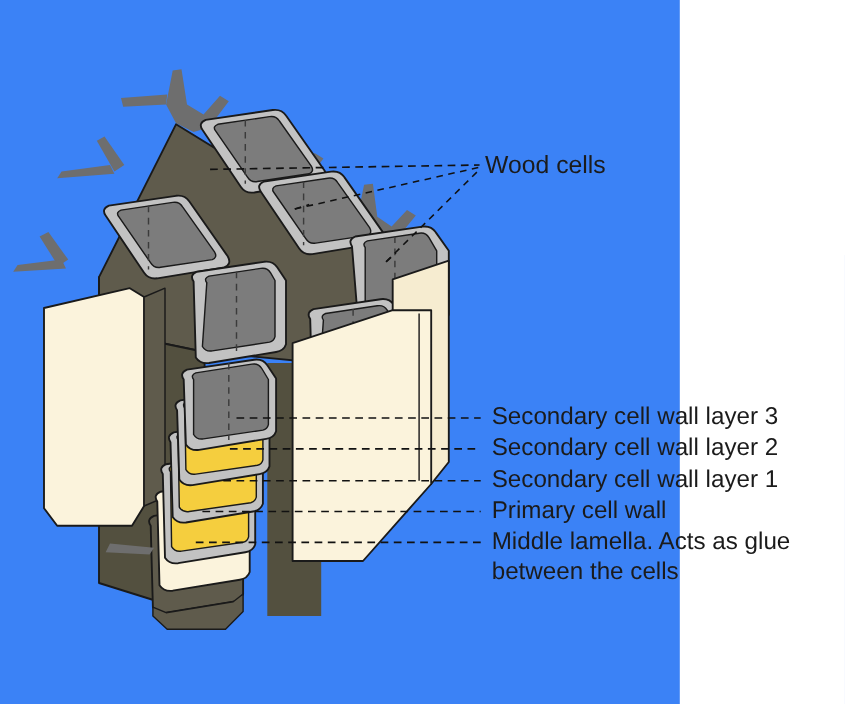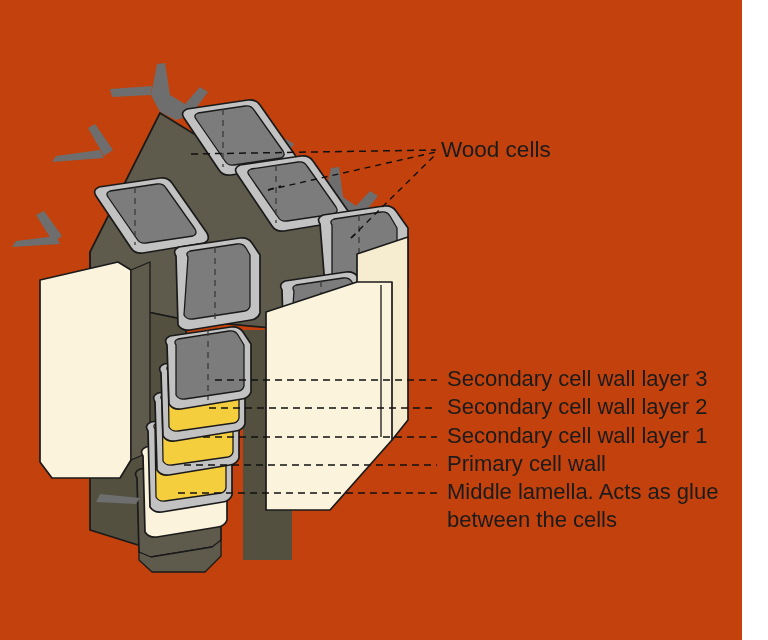--- a/index.html
+++ b/index.html
@@ -8,23 +8,23 @@
     background: #ffffff;
   }
   body {
     width: 768px;
     height: 640px;
     overflow: hidden;
     font-family: "Liberation Sans", sans-serif;
   }
   #diagram-root {
     position: relative;
-    width: 742px;
+    width: 618px;
     height: 640px;
-    background: #c2410c;
+    background: #3b82f6;
   }
   svg.figure {
     position: absolute;
     left: 0;
     top: 0;
     width: 768px;
     height: 640px;
   }
   .lbl {
     font-family: "Liberation Sans", sans-serif;

